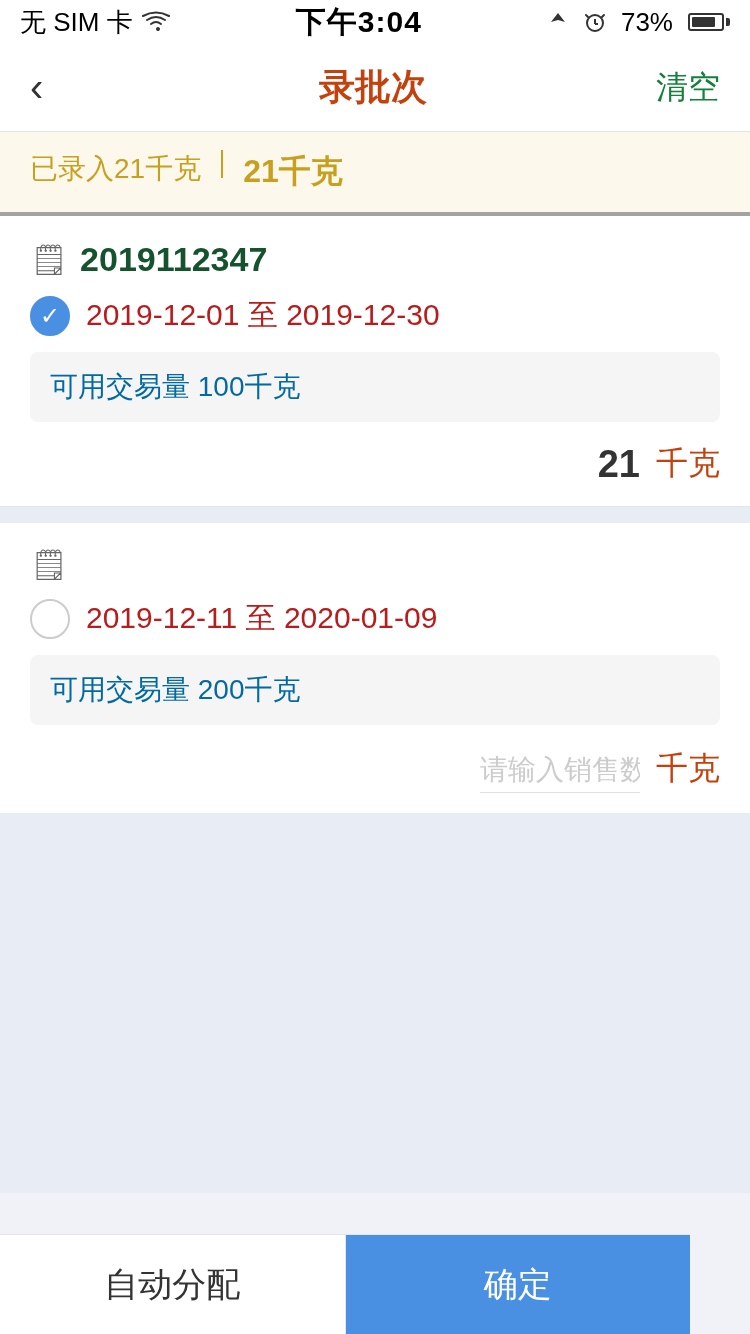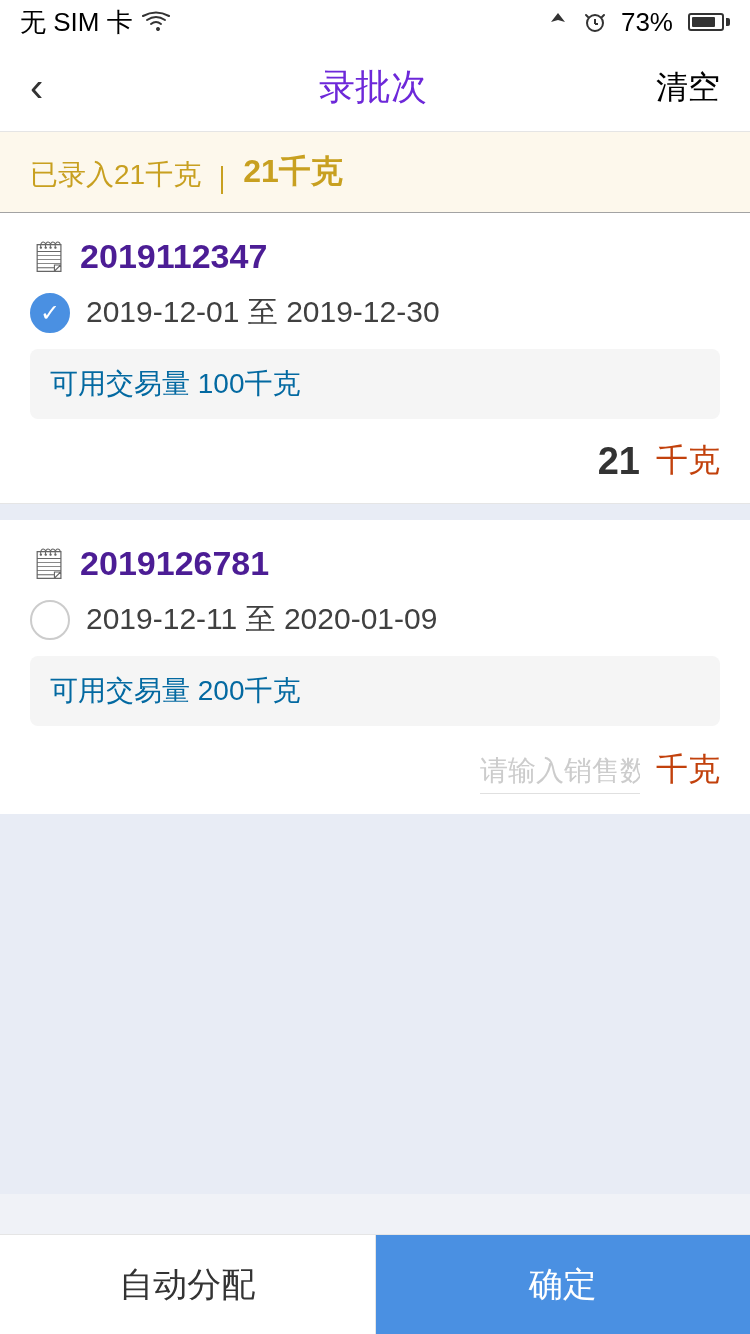--- a/index.html
+++ b/index.html
@@ -82,38 +82,38 @@
       border-bottom: 1px solid #e5e5e5;
     }
     .nav-back {
       font-size: 40px;
       color: #333;
       cursor: pointer;
       width: 60px;
     }
     .nav-title {
       font-size: 36px;
-      font-weight: 400;
-      color: #6d28d9;
+      font-weight: 700;
+      color: #c2410c;
     }
     .nav-clear {
       font-size: 32px;
-      color: #000000;
+      color: #15803d;
       cursor: pointer;
     }
 
     
     .info-banner {
       width: 750px;
       background: #fdf8ec;
       padding: 18px 30px;
       display: flex;
-      align-items: flex-end;
+      align-items: flex-start;
       gap: 20px;
-      border-bottom: 1px solid #a3a3a3;
+      border-bottom: 4px solid #a3a3a3;
     }
     .info-label {
       font-size: 28px;
       color: #c8a020;
     }
     .info-divider {
       width: 2px;
       height: 28px;
       background: #c8a020;
     }
@@ -135,21 +135,21 @@
       gap: 12px;
       margin-bottom: 16px;
     }
     .batch-id-icon {
       font-size: 30px;
       color: #666;
     }
     .batch-id {
       font-size: 34px;
       font-weight: 600;
-      color: #4c1d95;
+      color: #14532d;
     }
     .batch-date-row {
       display: flex;
       align-items: center;
       gap: 16px;
       margin-bottom: 16px;
     }
     .radio-circle {
       width: 40px;
       height: 40px;
@@ -164,21 +164,21 @@
     .radio-circle.checked {
       background: #4a90e2;
       border-color: #4a90e2;
     }
     .radio-check {
       color: #fff;
       font-size: 24px;
     }
     .batch-date {
       font-size: 30px;
-      color: #404040;
+      color: #b91c1c;
     }
     .batch-avail-row {
       background: #f5f5f5;
       border-radius: 8px;
       padding: 16px 20px;
       margin-bottom: 0;
     }
     .batch-avail-text {
       font-size: 28px;
       color: #0369a1;
@@ -245,21 +245,21 @@
 
     
     .empty-area {
       background: #e8ecf5;
       flex: 1;
       min-height: 380px;
     }
 
     
     .bottom-bar {
-      width: 750px;
+      width: 690px;
       height: 100px;
       background: #fff;
       display: flex;
       align-items: stretch;
       border-top: 1px solid #e5e5e5;
       position: fixed;
       bottom: 0;
       left: 0;
     }
     .btn-auto {
@@ -297,20 +297,21 @@
 <div class="status-bar">
   <div class="status-left">
     <span>无 SIM 卡</span>
     <svg width="30" height="22" viewBox="0 0 30 22">
       <path d="M15 18 a2 2 0 1 1 0 .01Z" fill="#333"></path>
       <path d="M10 13 Q15 9 20 13" fill="none" stroke="#333" stroke-width="2" stroke-linecap="round"></path>
       <path d="M6 9 Q15 3 24 9" fill="none" stroke="#333" stroke-width="2" stroke-linecap="round"></path>
       <path d="M2 5 Q15 -2 28 5" fill="none" stroke="#333" stroke-width="2" stroke-linecap="round"></path>
     </svg>
   </div>
+  <div class="status-center">下午3:04</div>
   <div class="status-right">
     <svg width="22" height="22" viewBox="0 0 22 22">
       <path d="M11 2 L18 11 L11 9 L4 11 Z" fill="#333"></path>
     </svg>
     <svg width="22" height="22" viewBox="0 0 22 22">
       <circle cx="11" cy="12" r="8" fill="none" stroke="#333" stroke-width="2"></circle>
       <line x1="11" y1="8" x2="11" y2="13" stroke="#333" stroke-width="2"></line>
       <line x1="11" y1="13" x2="14" y2="13" stroke="#333" stroke-width="2"></line>
       <path d="M4 6 L2 4" stroke="#333" stroke-width="2" stroke-linecap="round"></path>
       <path d="M18 6 L20 4" stroke="#333" stroke-width="2" stroke-linecap="round"></path>
@@ -360,21 +361,20 @@
       <input class="quantity-input" type="text" value="21" style="">
     </div>
     <span class="quantity-unit">千克</span>
   </div>
 
   <div class="section-sep"></div>
 
   <div class="batch-item-2">
     <div class="batch-header">
       <span class="batch-id-icon">🗒</span>
-      <span class="batch-id">2019126781</span>
     </div>
     <div class="batch-date-row">
       <div class="radio-circle"></div>
       <span class="batch-date">2019-12-11 至 2020-01-09</span>
     </div>
     <div class="batch-avail-row">
       <span class="batch-avail-text">可用交易量 200千克</span>
     </div>
   </div>
 

